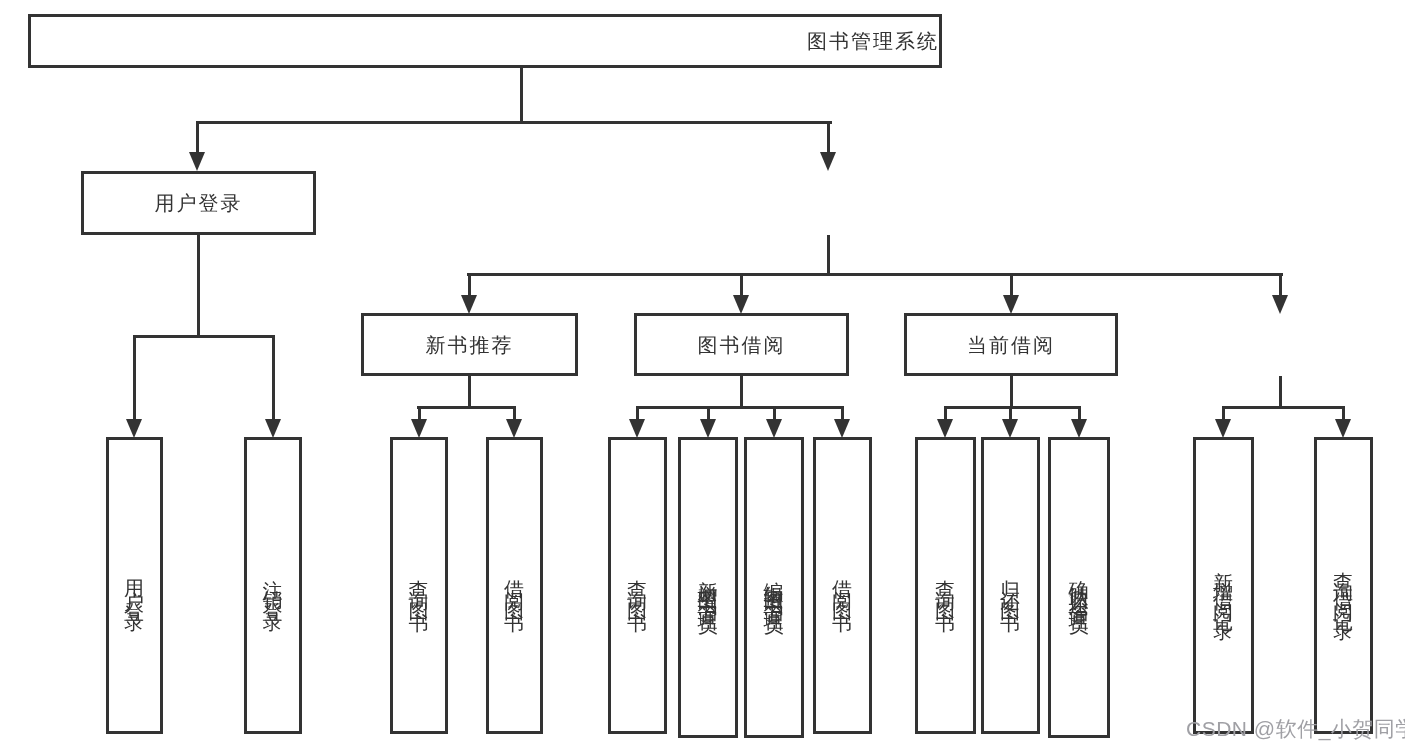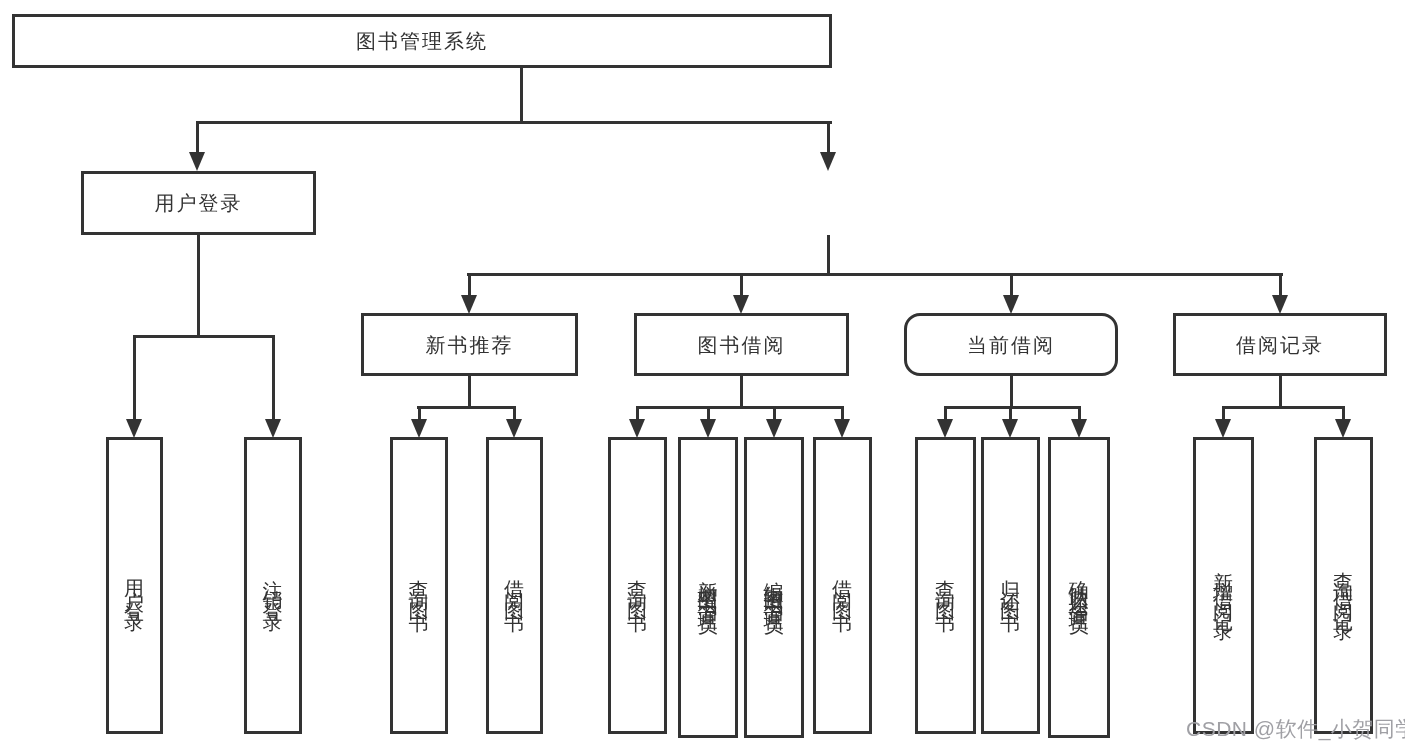--- a/index.html
+++ b/index.html
@@ -54,39 +54,36 @@
     color:var(--wm);
     z-index:10;
     white-space:nowrap;
   }
 </style>
 </head>
 <body>
 
 <div class="canvas">
 
-  <div class="box hlabel" style="left:12px;top:14px;width:820px;height:54px;">
+  <div class="box hlabel" style="left:28px;top:14px;width:914px;height:54px;justify-content:flex-end;">
     <span>图书管理系统</span>
   </div>
 
   <div class="box hlabel" style="left:81px;top:171px;width:235px;height:64px;">
     <span>用户登录</span>
   </div>
 
   <div class="box hlabel" style="left:361px;top:313px;width:217px;height:63px;">
     <span>新书推荐</span>
   </div>
   <div class="box hlabel" style="left:634px;top:313px;width:215px;height:63px;text-align:center;">
     <span>图书借阅</span>
   </div>
-  <div class="box hlabel" style="left:904px;top:313px;width:214px;height:63px;border-radius:16px;">
+  <div class="box hlabel" style="left:904px;top:313px;width:214px;height:63px;">
     <span>当前借阅</span>
-  </div>
-  <div class="box hlabel" style="left:1173px;top:313px;width:214px;height:63px;">
-    <span>借阅记录</span>
   </div>
 
   <div class="box leaf" style="left:106px;width:57px;">用户登录</div>
   <div class="box leaf" style="left:244px;width:58px;">注销登录</div>
 
   <div class="box leaf" style="left:390px;width:58px;">查询图书</div>
   <div class="box leaf" style="left:486px;width:57px;">借阅图书</div>
 
   <div class="box leaf" style="left:608px;width:59px;">查询图书</div>
   <div class="box leaf tall tight" style="left:678px;width:60px;">新增图书（管理员）</div>

